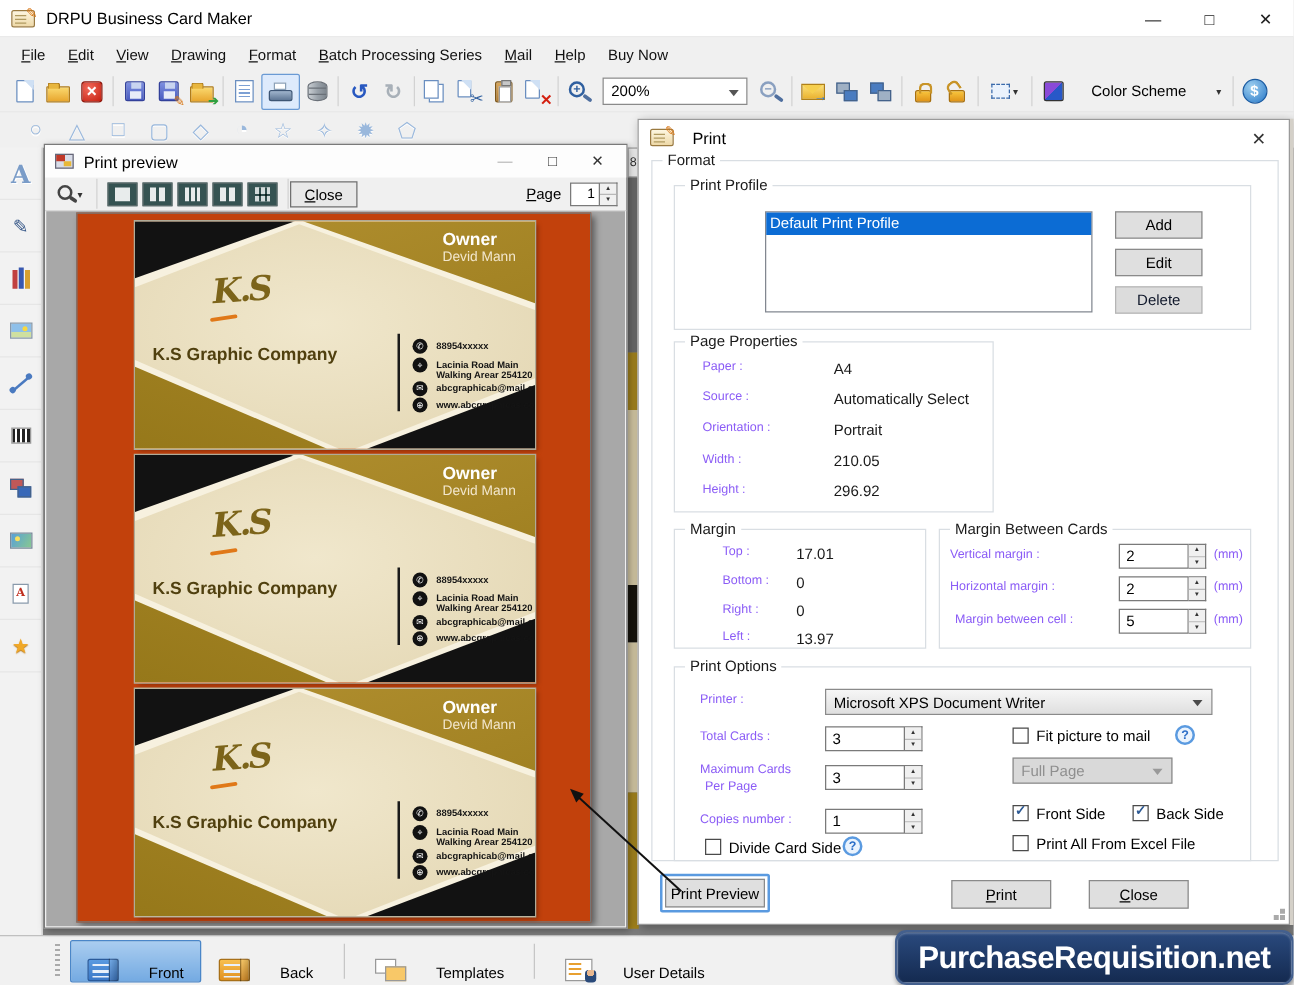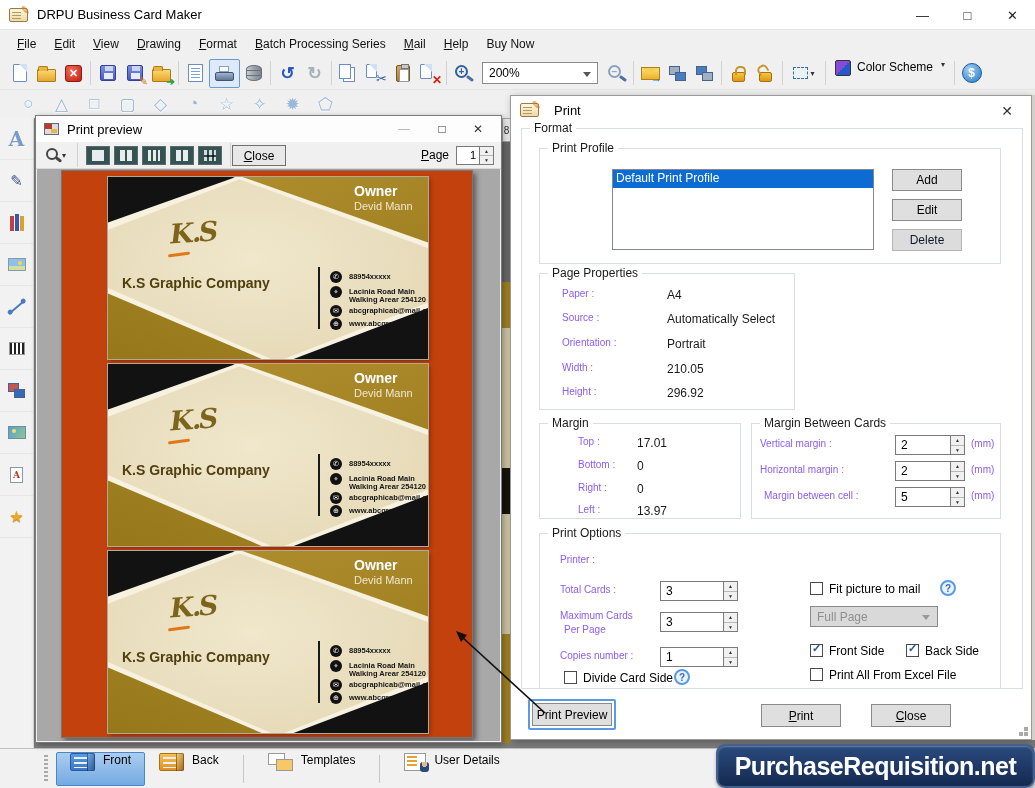--- a/index.html
+++ b/index.html
@@ -56,21 +56,21 @@
 .layeric i{position:absolute;width:11px;height:9px;border:1px solid #44628a}
 .layeric .lb{left:0;top:0;background:#9fb0c4}
 .layeric .lf{right:0;bottom:0;background:#4a7cc0}
 .layeric.rev .lb{background:#4a7cc0}
 .layeric.rev .lf{background:#9fb0c4}
 .lockic{width:13px;height:10px;background:linear-gradient(#f8c63e,#e09418);border:1px solid #a8700e;border-radius:2px;position:relative;margin-top:7px}
 .lockic::before{content:"";position:absolute;left:2px;top:-7px;width:7px;height:7px;border:2px solid #c89428;border-bottom:none;border-radius:5px 5px 0 0}
 .lockic.open::before{transform:rotate(-35deg);left:-3px;top:-8px}
 .selic{width:15px;height:12px;border:1px dashed #3a6aaa;background:#eaf2fc}
 .caret{font-size:8px;color:#333;margin-left:2px}
-.csbtn{display:flex;gap:6px;padding:0 6px;height:27px;flex:none}
+.csbtn{display:flex;align-items:center;gap:22px;padding:0 6px;height:27px;flex:none}
 .csic{width:16px;height:16px;background:linear-gradient(135deg,#8a4ad8 0 50%,#2858c8 50%);border:1px solid #333;border-radius:2px}
 .dolic{width:20px;height:20px;border-radius:50%;background:radial-gradient(circle at 35% 30%,#9fd0f0,#2878c8);border:1px solid #1a5aa0;color:#fff;font-weight:bold;font-size:12px;display:flex;align-items:center;justify-content:center}
 
 #toolbar2{position:absolute;left:0;top:90px;width:1035px;height:28px;background:#f0f0f0;display:flex;align-items:center;padding-left:12px}
 .shape{font-size:17px;color:#9ab8dc;width:33px;text-align:center;text-shadow:0 1px 0 #fff}
 
 #lefttb{position:absolute;left:0;top:118px;width:34px;height:630px;background:#f2f2f2;border-right:1px solid #dcdcdc;display:flex;flex-direction:column;z-index:2}
 .lti{height:42px;display:flex;align-items:center;justify-content:center;border-bottom:1px solid #e6e6e6}
 .ltA{font-family:"DejaVu Serif",serif;font-size:20px;font-weight:bold;color:#7a9cc8;text-shadow:1px 1px 0 #fff}
 .ltpen{font-size:15px;color:#3a5a8a}
@@ -162,21 +162,21 @@
 .cb{position:absolute;display:flex;align-items:flex-start;gap:6px;font-size:12px}
 .cb .box{width:13px;height:13px;background:#fff;border:1px solid #4a4a4a;position:relative;flex:none}
 .cb.checked .box::after{content:"✓";position:absolute;left:1px;top:-3px;font-size:11px;font-weight:bold;color:#2d5a94}
 .help{position:absolute;width:16px;height:16px;border-radius:50%;background:#eaf3fd;border:2px solid #5a9ae0;color:#2d6fc8;font-size:10px;font-weight:bold;display:flex;align-items:center;justify-content:center}
 #ppring{position:absolute;left:17px;top:603px;width:88px;height:31px;border:2px solid #5a9ae0;border-radius:2px}
 .dlgbtn{position:absolute;height:23px;background:#dfdfdf;border:1px solid #8a8a8a;font-size:12px;display:flex;align-items:center;justify-content:center}
 #grip2{position:absolute;right:3px;bottom:3px;width:4px;height:4px;background:#aaa;box-shadow:-5px 0 0 #aaa,0 -5px 0 #aaa}
 
 #bottombar{position:absolute;left:0;top:748px;width:1035px;height:40px;background:#f1f1f1;border-top:1px solid #c0c0c0;display:flex;align-items:flex-start;z-index:5}
 .bgrip{width:4px;height:28px;margin:6px 8px 0 44px;background:repeating-linear-gradient(#aaa 0 2px,transparent 2px 4px)}
-.btab{display:flex;align-items:flex-start;gap:8px;padding:0 13px;height:34px;margin-top:3px;font-size:12px;border-radius:2px;border:1px solid transparent}
+.btab{display:flex;align-items:flex-end;gap:24px;padding:0 13px;height:34px;margin-top:3px;font-size:12px;border-radius:2px;border:1px solid transparent}
 .btab.active{background:linear-gradient(#aacdf0,#74aae2);border-color:#4a86c8}
 .bsep{width:1px;height:28px;background:#c6c6c6;margin:6px 10px 0}
 .cardic{width:25px;height:18px;border-radius:2px;position:relative;border:1px solid #2a5a9a;background:linear-gradient(#5a9ae0,#3a78c8);flex:none}
 .cardic::after{content:"";position:absolute;left:3px;top:3px;width:13px;height:11px;background:repeating-linear-gradient(#e8f0fa 0 2px,rgba(0,0,0,0) 2px 5px)}
 .cardic::before{content:"";position:absolute;right:-1px;top:-1px;bottom:-1px;width:7px;background:linear-gradient(100deg,rgba(255,255,255,.15),rgba(0,0,0,.28));border-left:1px solid rgba(0,0,0,.2)}
 .cardic.back{background:linear-gradient(#f8c050,#e09020);border-color:#a87018}
 .tplic{width:25px;height:18px;position:relative;flex:none}
 .tplic i{position:absolute;border:1px solid #999;display:block}
 .tplic .t1{left:0;top:0;width:17px;height:12px;background:#fff}
 .tplic .t2{right:0;bottom:0;width:17px;height:12px;background:#f8c868}
@@ -603,20 +603,23 @@
           <div>▲</div>
           <div>▼</div>
         </span>
       </div>
     <span class="flabel" style="left:219px;top:66px">(mm)</span>
   </div>
 
   <div class="grp" style="left:28px;top:437px;width:462px;height:156px">
     <span class="glabel">Print Options</span>
     <span class="flabel" style="left:20px;top:20px">Printer :</span>
+    <div class="combo" style="left:120px;top:17px;width:310px;height:21px">
+        <span>Microsoft XPS Document Writer</span>
+      </div>
     <span class="flabel" style="left:20px;top:50px">Total Cards :</span>
     <div class="spin" style="left:120px;top:47px;width:78px">
         <span class="v">3</span>
         <span class="sbcol">
           <div>▲</div>
           <div>▼</div>
         </span>
       </div>
     <span class="flabel" style="left:20px;top:76px">Maximum Cards</span>
     <span class="flabel" style="left:24px;top:90px">Per Page</span>

